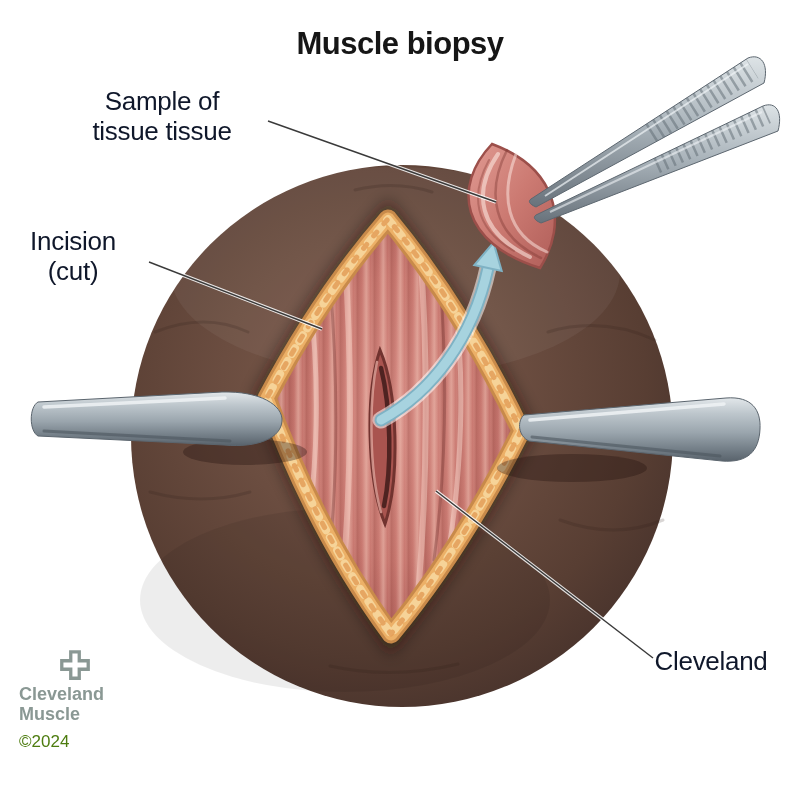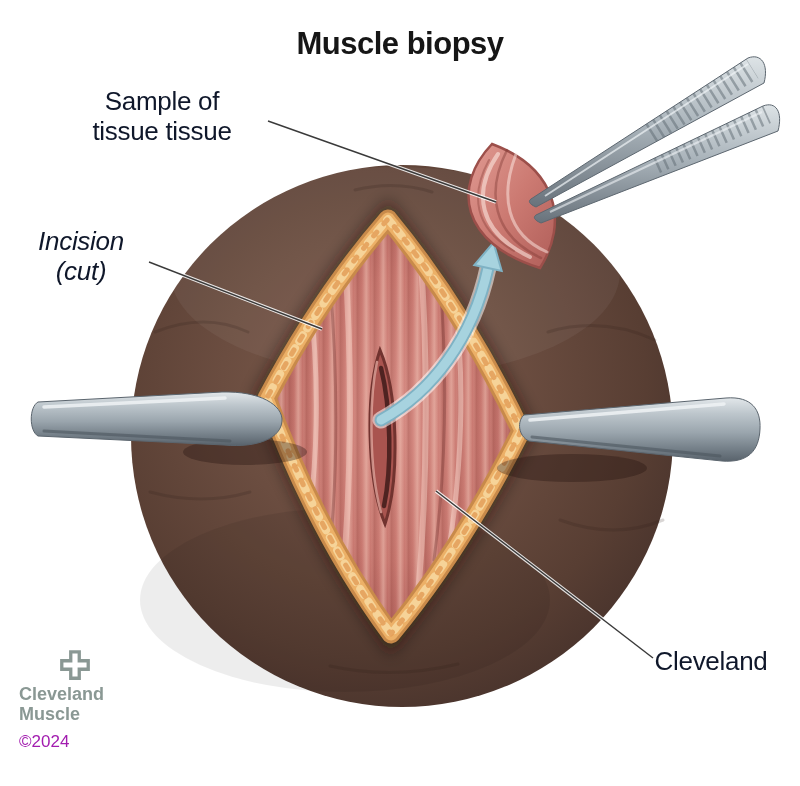--- a/index.html
+++ b/index.html
@@ -13,28 +13,28 @@
   .page-title{
     position:absolute;top:26px;left:0;width:100%;
     text-align:center;font-size:31px;font-weight:bold;color:#161616;
     letter-spacing:-0.5px;margin:0;
   }
   .callout{
     position:absolute;text-align:center;color:#0f172a;
     font-size:26px;line-height:1.16;letter-spacing:-0.3px;
   }
   .callout-sample{left:52px;top:86px;width:220px;}
-  .callout-incision{left:8px;top:226px;width:146px;font-style:italic;}
+  .callout-incision{left:0;top:226px;width:146px;}
   .callout-skeletal{left:638px;top:646px;width:146px;}
   .footer{
     position:absolute;left:19px;top:648px;width:112px;text-align:left;
   }
   .footer .logo{display:block;margin:0 auto 2px auto;}
   .brand-line{font-size:18px;font-weight:bold;color:#8a9894;line-height:1.12;}
-  .copyright{font-size:17px;color:#a21caf;margin-top:8px;}
+  .copyright{font-size:17px;color:#4d7c0f;margin-top:8px;}
 </style>
 </head>
 <body>
 
 <div class="stage">
 
   <svg class="main" width="800" height="786" viewBox="0 0 800 786">
     <defs>
       <radialGradient id="skinG" cx="44%" cy="40%" r="68%">
         <stop offset="0%" stop-color="#7e5d4d"></stop>

